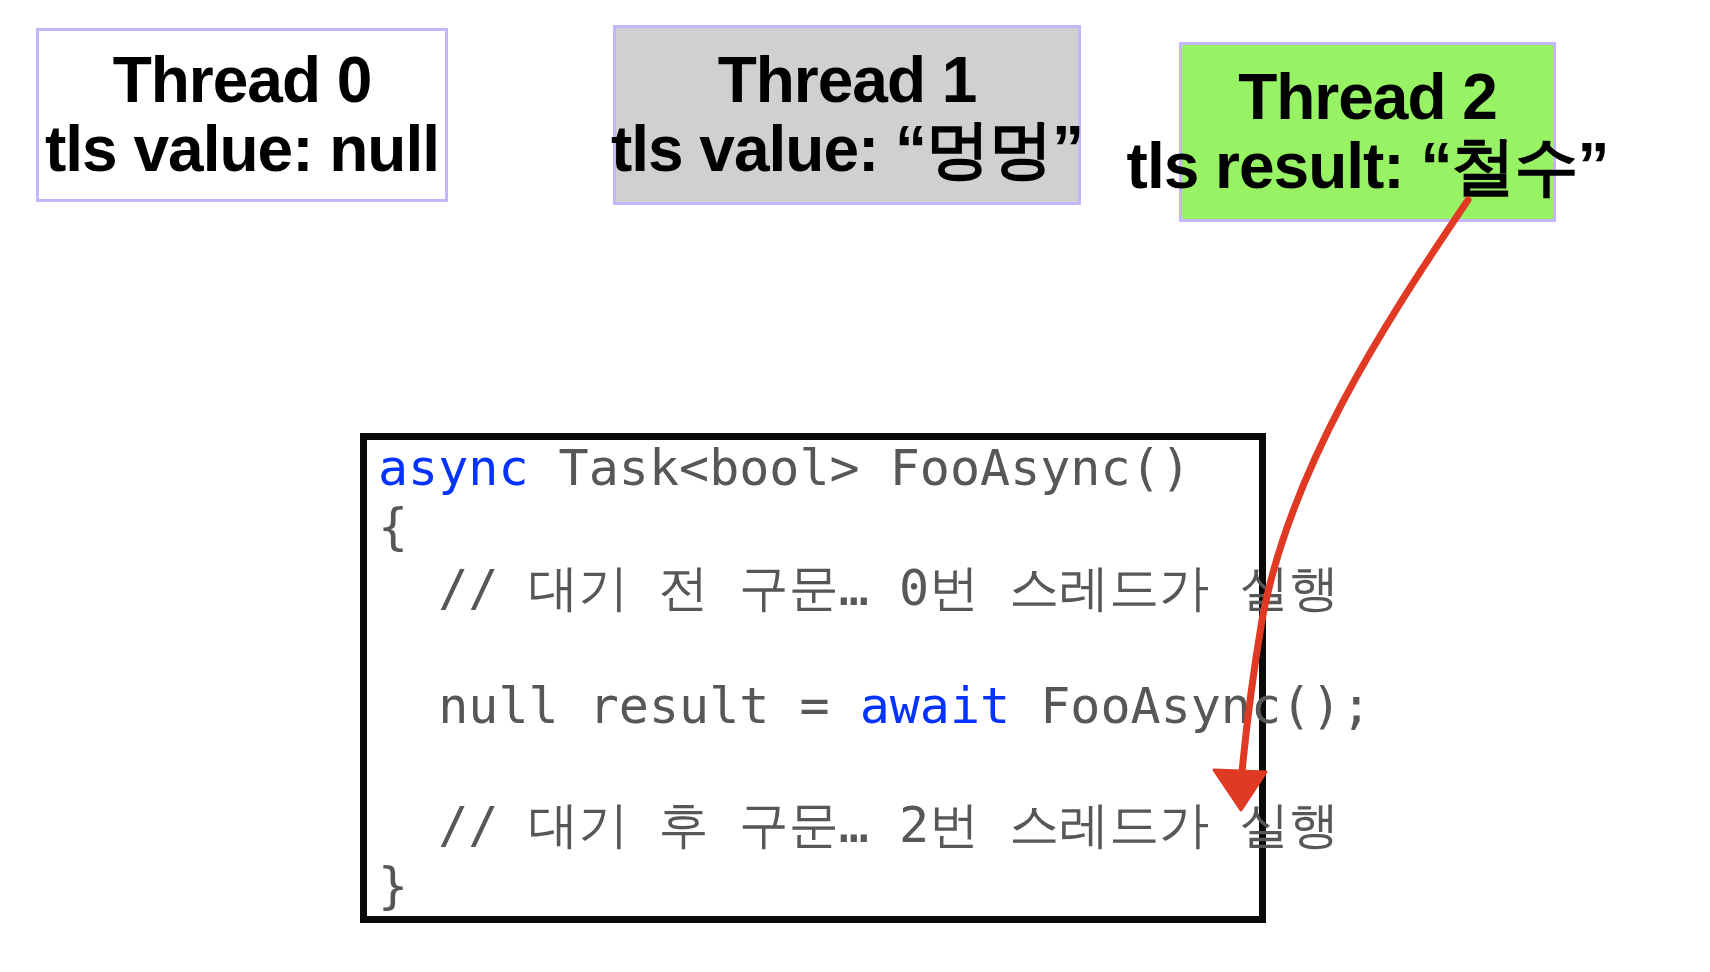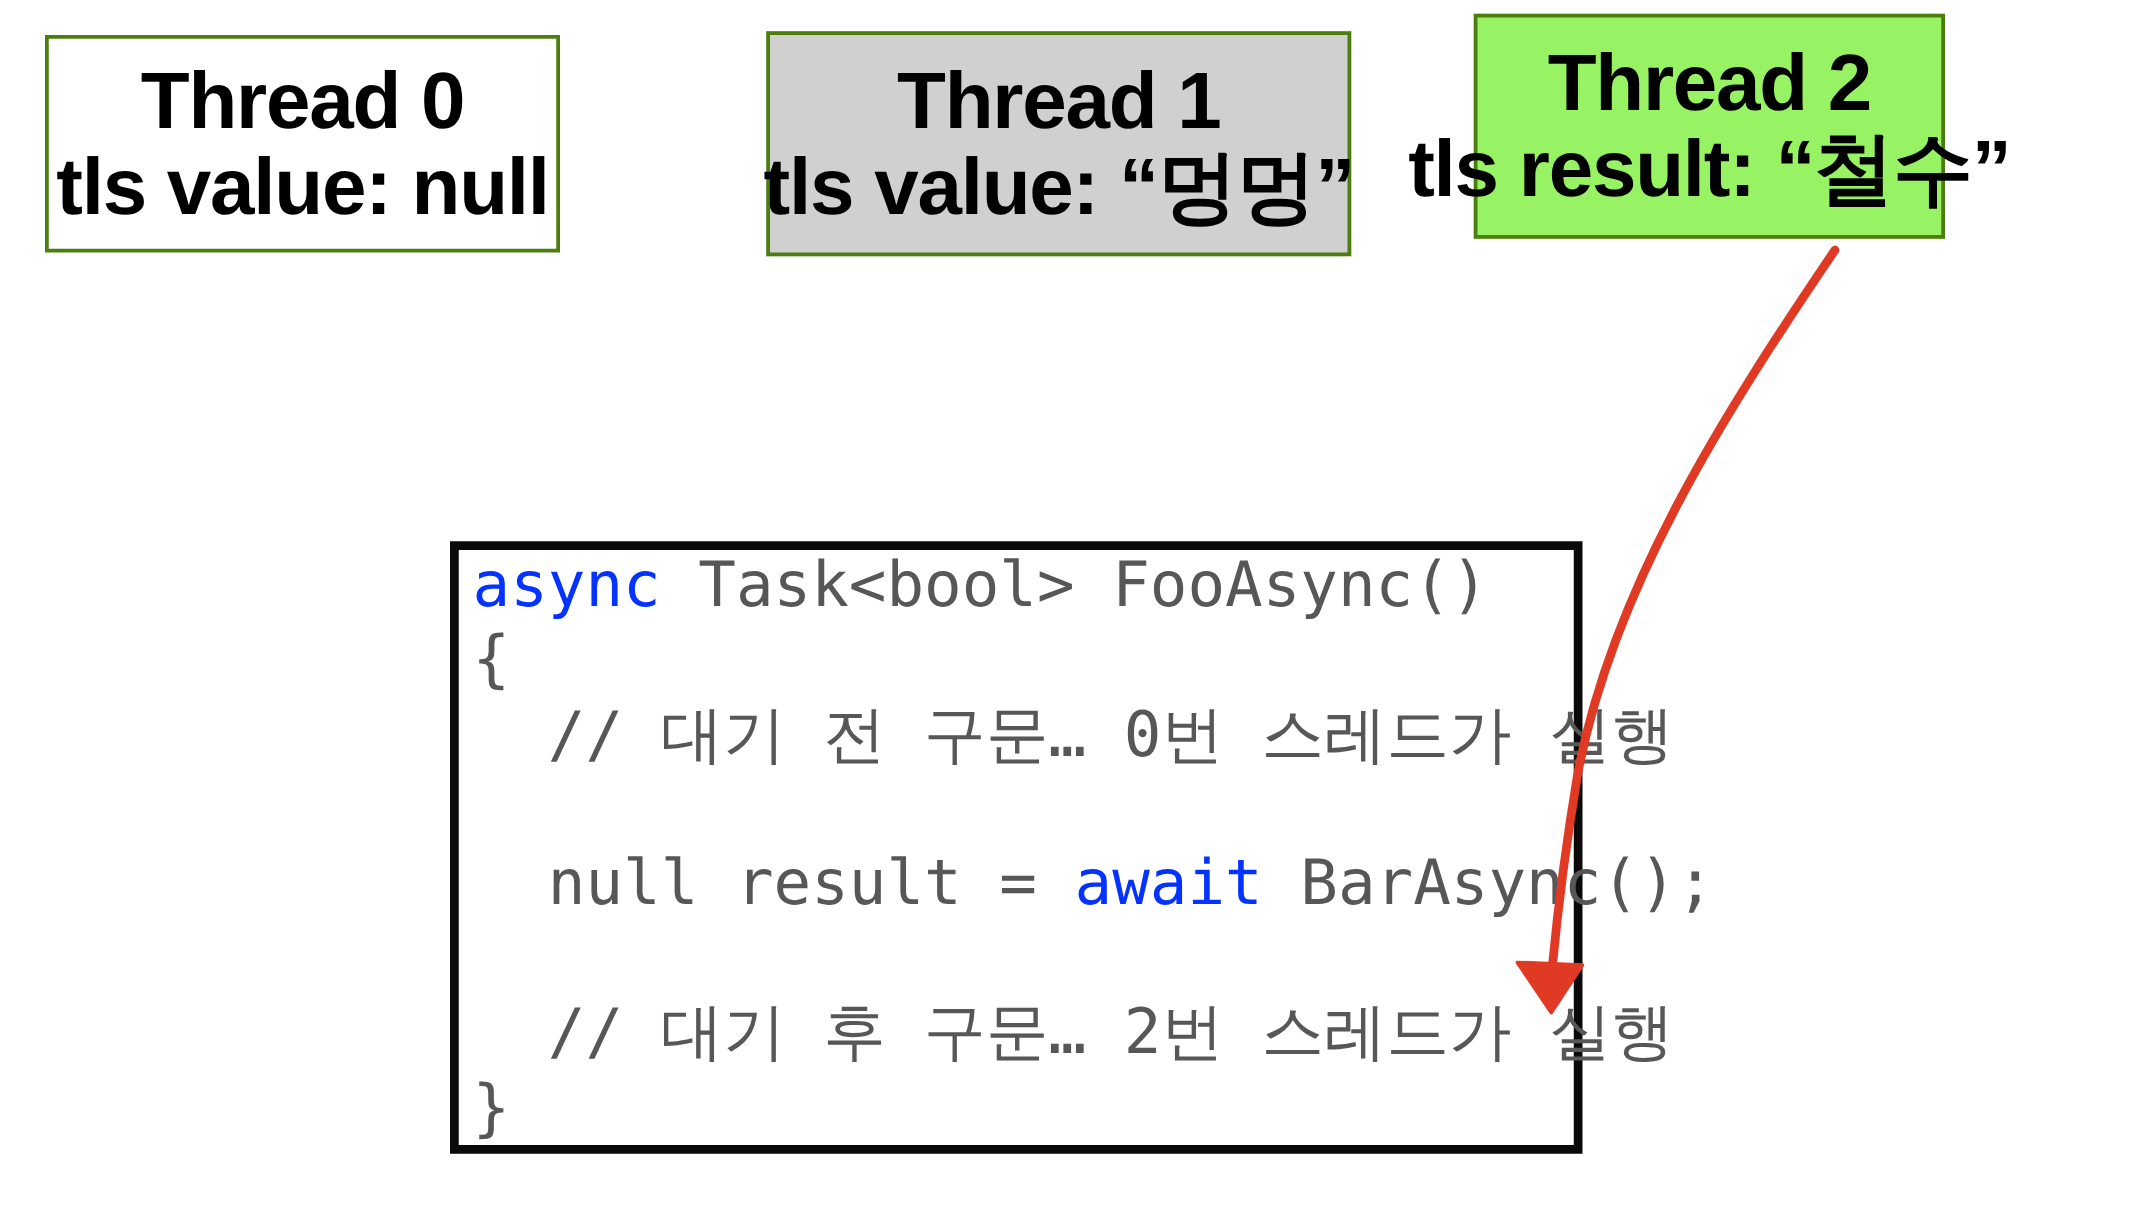--- a/index.html
+++ b/index.html
@@ -1,21 +1,21 @@
 <!DOCTYPE html>
 <html><head>
 <meta charset="utf-8">
 <style>
   html, body { margin:0; padding:0; background:#ffffff; }
   body { width:1710px; height:972px; position:relative; overflow:hidden; font-family:"Liberation Sans", sans-serif; }
-  .thread-box { position:absolute; box-sizing:border-box; border:3px solid #4d7c0f; display:flex; flex-direction:column; align-items:center; justify-content:center; text-align:left; font-weight:bold; color:#000; line-height:1.08; }
+  .thread-box { position:absolute; box-sizing:border-box; border:3px solid #c4b5fd; display:flex; flex-direction:column; align-items:center; justify-content:center; text-align:left; font-weight:bold; color:#000; line-height:1.08; }
   .thread-box .line { font-size:64px; white-space:nowrap; letter-spacing:-1px; }
   #t0 { left:36px; top:28px; width:412px; height:174px; background:#ffffff; }
   #t1 { left:613px; top:25px; width:468px; height:180px; }
-  #t2 { left:1179px; top:11px; width:377px; height:180px; }
+  #t2 { left:1179px; top:42px; width:377px; height:180px; }
   .code-box { position:absolute; left:360px; top:433px; width:906px; height:490px; box-sizing:border-box; border:7px solid #0a0a0a; background:#fff; }
   .code { position:absolute; left:378px; top:443px; font-family:"DejaVu Sans Mono", monospace; font-size:50px; color:#575757; white-space:pre; }
   .code .row { position:absolute; left:0; height:50px; line-height:50px; }
   .kw { color:#0433ff; }
   svg.overlay { position:absolute; left:0; top:0; }
 </style>
 </head>
 <body>
 
 <div class="thread-box" id="t0" style="background: rgb(255, 255, 255);">
@@ -32,21 +32,21 @@
   <div class="line">Thread 2</div>
   <div class="line">tls result: “철수”</div>
 </div>
 
 <div class="code-box"></div>
 
 <div class="code">
   <div class="row" style="top:0px;"><span class="kw" style="color: rgb(4, 51, 255);">async</span><span> Task&lt;bool&gt; FooAsync()</span></div>
   <div class="row" style="top:59px;">{</div>
   <div class="row" style="top:120px;">  // 대기 전 구문… 0번 스레드가 실행</div>
-  <div class="row" style="top:238px;"><span>  null result = </span><span class="kw" style="color: rgb(4, 51, 255); text-align: center;">await</span><span> BarAsync();</span></div>
+  <div class="row" style="top:238px;"><span>  null result = </span><span class="kw" style="color: rgb(4, 51, 255); text-align: center;">await</span><span> FooAsync();</span></div>
   <div class="row" style="top:357px;">  // 대기 후 구문… 2번 스레드가 실행</div>
   <div class="row" style="top:418px;">}</div>
 </div>
 
 <svg class="overlay" width="1710" height="972" viewBox="0 0 1710 972">
   <g>
     <path d="M1468 200 C 1380 330, 1290 470, 1262 620 C 1252 680, 1246 730, 1242 772" fill="none" stroke="#e03a24" stroke-width="7" stroke-linecap="round"></path>
     <polygon points="1214,770 1266,772 1241,810" fill="#e03a24" stroke="#e03a24" stroke-width="3" stroke-linejoin="round"></polygon>
   </g>
 </svg>

